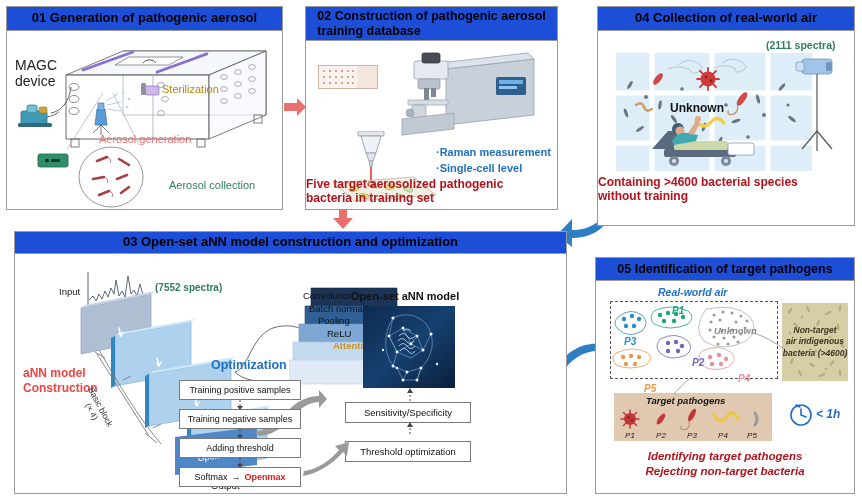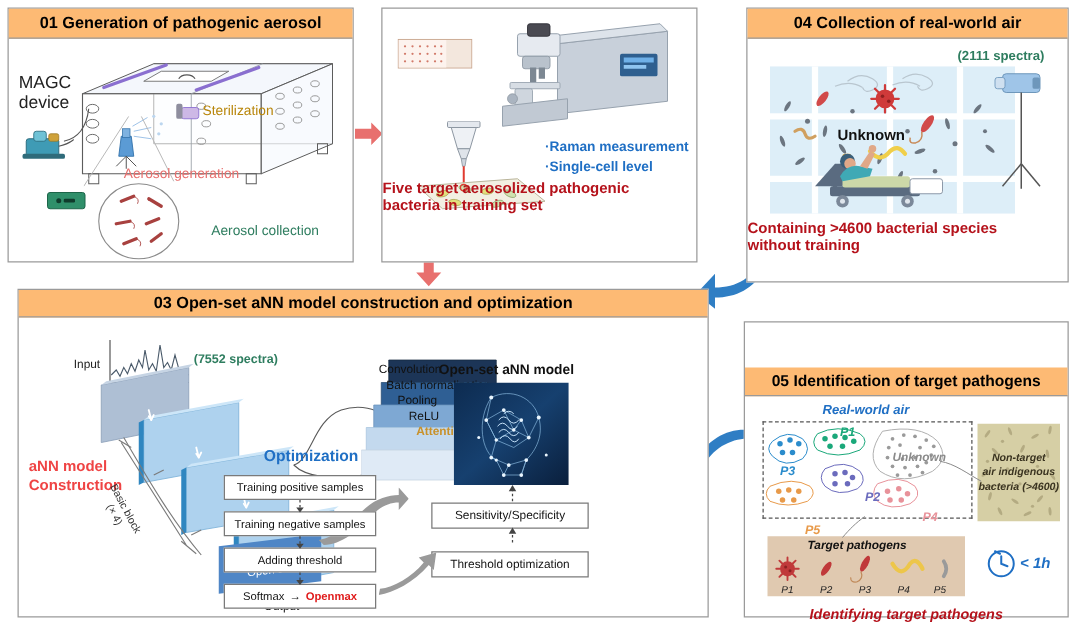--- a/index.html
+++ b/index.html
@@ -1,20 +1,20 @@
 <!DOCTYPE html>
 <html><head>
 <meta charset="utf-8">
 <style>
   html,body{margin:0;padding:0;background:#fff;}
   body{width:862px;height:500px;position:relative;overflow:hidden;
        font-family:"Liberation Sans","DejaVu Sans",sans-serif;}
 
   .panel{position:absolute;border:1px solid #9a9a9a;background:#fff;box-sizing:border-box;}
-  .panel-title{background:#fdba74;border-bottom:1px solid #9a9a9a;
+  .panel-title{background:#1d4ed8;border-bottom:1px solid #9a9a9a;
        font-weight:bold;color:#000;box-sizing:border-box;
        display:flex;align-items:center;justify-content:center;line-height:1.15;}
   .panel-body{position:relative;width:100%;box-sizing:border-box;overflow:hidden;}
 
   
   #p01{left:6px;top:6px;width:277px;height:204px;}
   #p01 .panel-title{height:24px;font-size:13px;}
   #p01 .panel-body{height:178px;}
 
   .magc-label{position:absolute;font-size:14px;color:#222;line-height:1.15;}
@@ -56,21 +56,21 @@
       font-size:9px;color:#111;display:flex;align-items:center;justify-content:center;
       box-sizing:border-box;white-space:nowrap;}
   .flowbox .om{color:#e01b1b;font-weight:bold;}
   .closeset{position:absolute;background:#4f86c6;color:#fff;font-size:9px;
       display:flex;flex-direction:column;align-items:center;justify-content:center;
       line-height:1.25;transform:skewY(-7deg);}
   .outlbl{position:absolute;font-size:9.5px;color:#111;}
 
   
   #p05{left:595px;top:257px;width:260px;height:237px;}
-  #p05 .panel-title{height:23px;font-size:12.5px;margin-top:36px;}
+  #p05 .panel-title{height:23px;font-size:12.5px;}
   #p05 .panel-body{height:212px;font-style:italic;}
   .rwa-lbl{position:absolute;font-size:10.5px;font-weight:bold;color:#1f6fc4;}
   .dashbox{position:absolute;border:1.6px dashed #555;box-sizing:border-box;}
   .clusterlbl{position:absolute;font-size:10px;font-weight:bold;}
   .unk-lbl2{position:absolute;font-size:9.5px;color:#8a8a8a;font-weight:600;}
   .nontarget{position:absolute;background:#d6cfa5;box-sizing:border-box;
       display:flex;align-items:center;justify-content:center;text-align:center;
       font-size:8.5px;font-weight:bold;color:#3a3320;line-height:1.3;}
   .tpstrip{position:absolute;background:#e0c9b0;box-sizing:border-box;}
   .tp-title{position:absolute;font-size:9.5px;font-weight:bold;color:#111;}
@@ -222,20 +222,26 @@
       <line x1="72" y1="52" x2="46" y2="0" stroke="#b8b8b8" stroke-width="0.8"></line>
     </svg>
 
     <div class="lbl-steril" style="left:155px;top:52px;">Sterilization</div>
     <div class="lbl-aerogen" style="left:92px;top:102px;">Aerosol generation</div>
     <div class="lbl-aerocoll" style="left:162px;top:148px;">Aerosol collection</div>
   </div>
 </div>
 
 <div class="panel" id="p02">
+  <div class="panel-title">
+    <div>
+      <span>02 Construction of pathogenic aerosol</span><br>
+      <span>training database</span>
+    </div>
+  </div>
   <div class="panel-body">
 
     <svg class="abs" style="left:12px;top:24px;" width="60" height="24" viewBox="0 0 60 24">
       <rect x="0.5" y="0.5" width="59" height="23" fill="#f3e7dd" stroke="#c9a58e" stroke-width="0.8"></rect>
       <rect x="1" y="1" width="38" height="22" fill="#fdf3ee"></rect>
       <g fill="#d27a6a">
         <circle cx="6" cy="6" r="0.9"></circle>
           <circle cx="12" cy="6" r="0.9"></circle>
           <circle cx="18" cy="6" r="0.9"></circle>
         <circle cx="24" cy="6" r="0.9"></circle>

